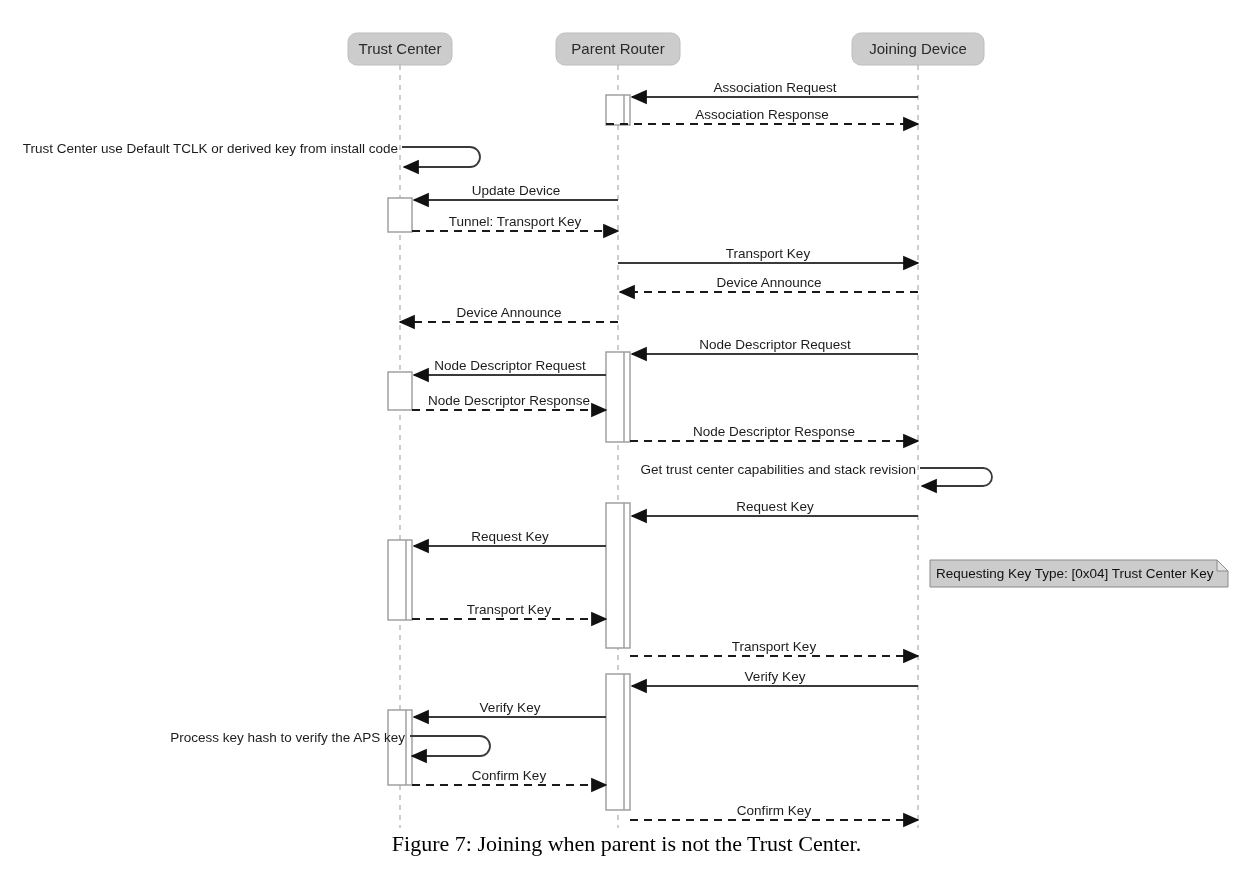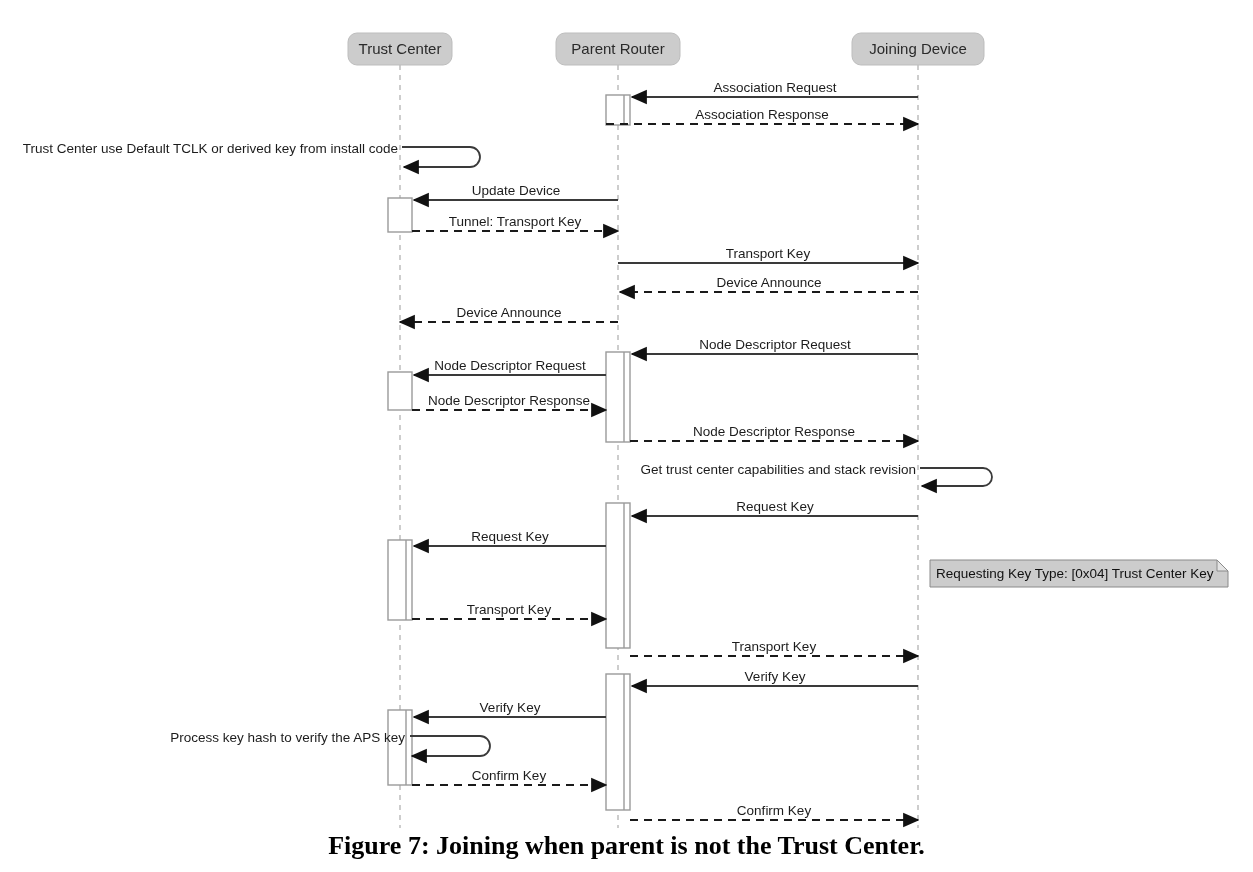--- a/index.html
+++ b/index.html
@@ -89,22 +89,22 @@
     font-size: 13.5px;
     fill: #111111;
     dominant-baseline: middle;
   }
   .caption {
     position: absolute;
     left: 0;
     width: 1253px;
     text-align: center;
     font-family: "Liberation Serif", serif;
-    font-weight: bold;
-    font-size: 26px;
+    font-weight: normal;
+    font-size: 22px;
     color: #000000;
   }
 </style>
 </head>
 <body>
 
 <div id="diagram-root">
   <svg id="seq" viewBox="0 0 1253 872" xmlns="http://www.w3.org/2000/svg">
     <defs>
       <marker id="arrow-solid" viewBox="0 0 12 12" refX="11" refY="6" markerWidth="9" markerHeight="9" orient="auto-start-reverse">

